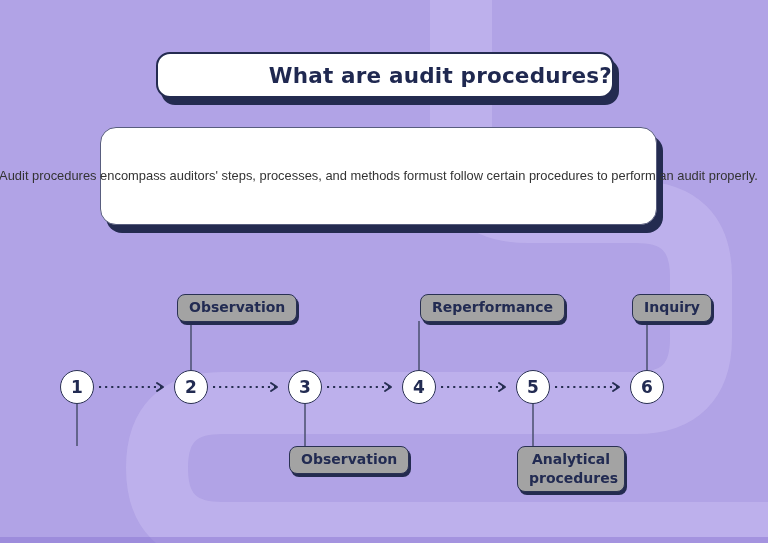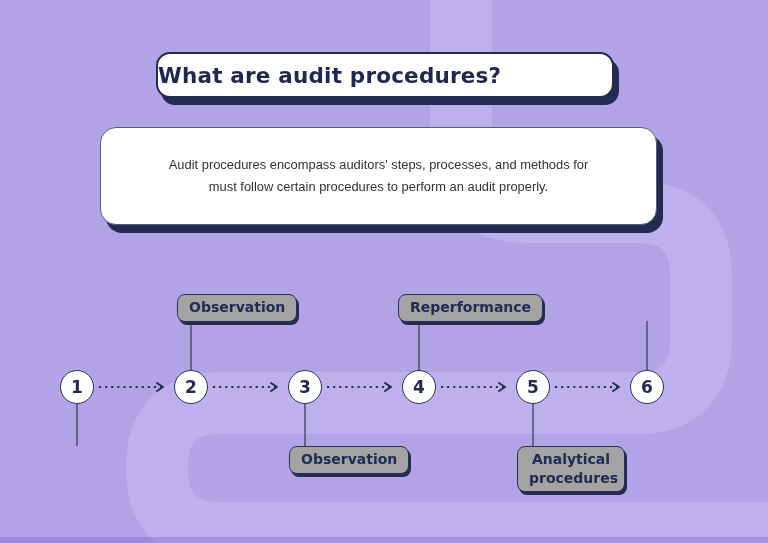--- a/index.html
+++ b/index.html
@@ -14,31 +14,31 @@
   .bottom-strip{
     position:absolute;left:0;bottom:0;width:768px;height:6px;
     background:rgba(134,114,209,0.45);z-index:0;
   }
 
   
   .title-card{
     position:absolute;left:156px;top:52px;width:458px;height:46px;
     background:#fff;border:2px solid #242b50;border-radius:14px;
     box-shadow:5px 7px 0 #242b50;
-    display:flex;align-items:center;justify-content:flex-start;
+    display:flex;align-items:center;justify-content:flex-end;
     z-index:3;box-sizing:border-box;
   }
   .title-card h1{
     margin:0;font-size:21.5px;font-weight:bold;color:#1f2850;letter-spacing:.2px;
   }
   .desc-card{
     position:absolute;left:100px;top:127px;width:557px;height:98px;
     background:#fff;border:1.5px solid #585d7e;border-radius:16px;
     box-shadow:6px 8px 0 #242b50;
-    display:flex;flex-direction:column;align-items:center;justify-content:center;
+    display:flex;flex-direction:row;align-items:center;justify-content:center;
     z-index:3;box-sizing:border-box;padding:6px 14px;
   }
   .desc-line{
     font-family:"Liberation Sans",sans-serif;
     font-size:12.9px;line-height:22px;color:#333;
     white-space:nowrap;text-align:center;
   }
 
   
   .tl-svg{position:absolute;left:0;top:0;z-index:1;}
@@ -53,21 +53,21 @@
   .step-label{
     position:absolute;background:#a3a3a3;border:1.5px solid #2a3153;border-radius:8px;
     box-shadow:2px 3px 0 #242b50;
     padding:3px 11px;box-sizing:border-box;
     font-size:14px;font-weight:bold;color:#222b52;line-height:1.4;
     white-space:nowrap;z-index:2;
   }
   .lbl-above{top:294px;}
   .lbl-below{top:446px;}
   .l-observation{left:177px;}
-  .l-reperformance{left:398px;}
+  .l-reperformance{left:420px;}
   .l-inquiry{left:632px;}
   .l-inspection{left:63px;}
   .l-confirmation{left:289px;}
   .l-analytical{left:517px;width:108px;white-space:normal;text-align:center;line-height:1.35;}
 </style>
 </head>
 <body>
 
 <div class="canvas">
 
@@ -126,14 +126,15 @@
     <span>5</span>
   </div>
   <div class="step-circle c6">
     <span>6</span>
   </div>
 
   <div class="step-label lbl-above l-observation">Observation</div>
   <div class="step-label lbl-below l-confirmation">Observation</div>
   <div class="step-label lbl-above l-reperformance">Reperformance</div>
   <div class="step-label lbl-below l-analytical">Analytical procedures</div>
+  <div class="step-label lbl-above l-inquiry">Inquiry</div>
 
 </div>
 
 </body></html>

